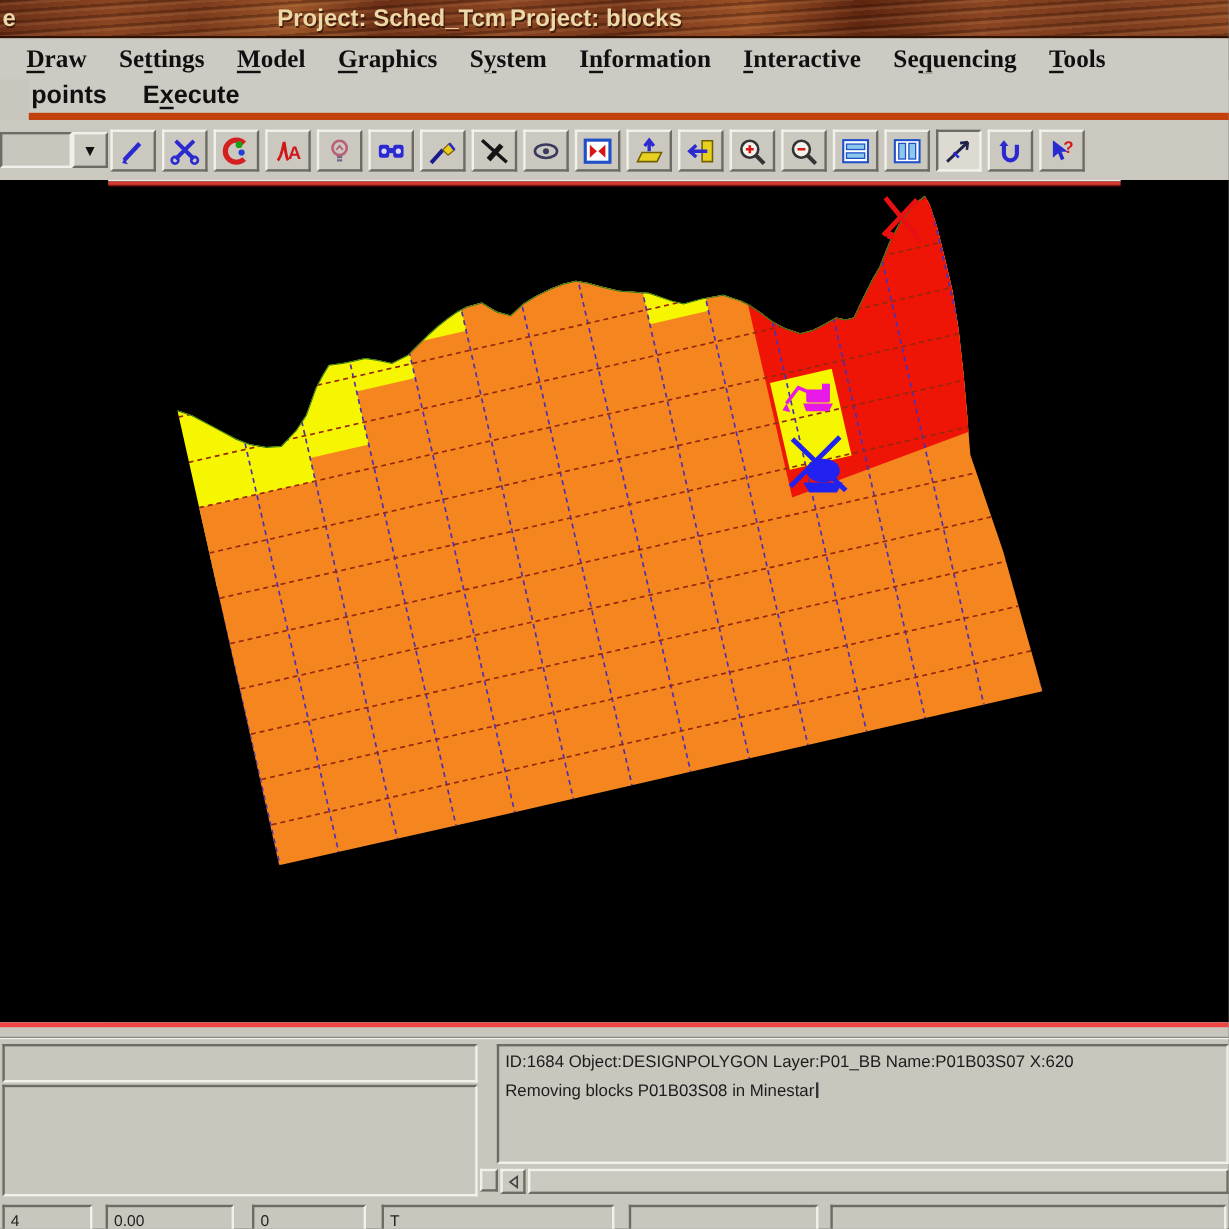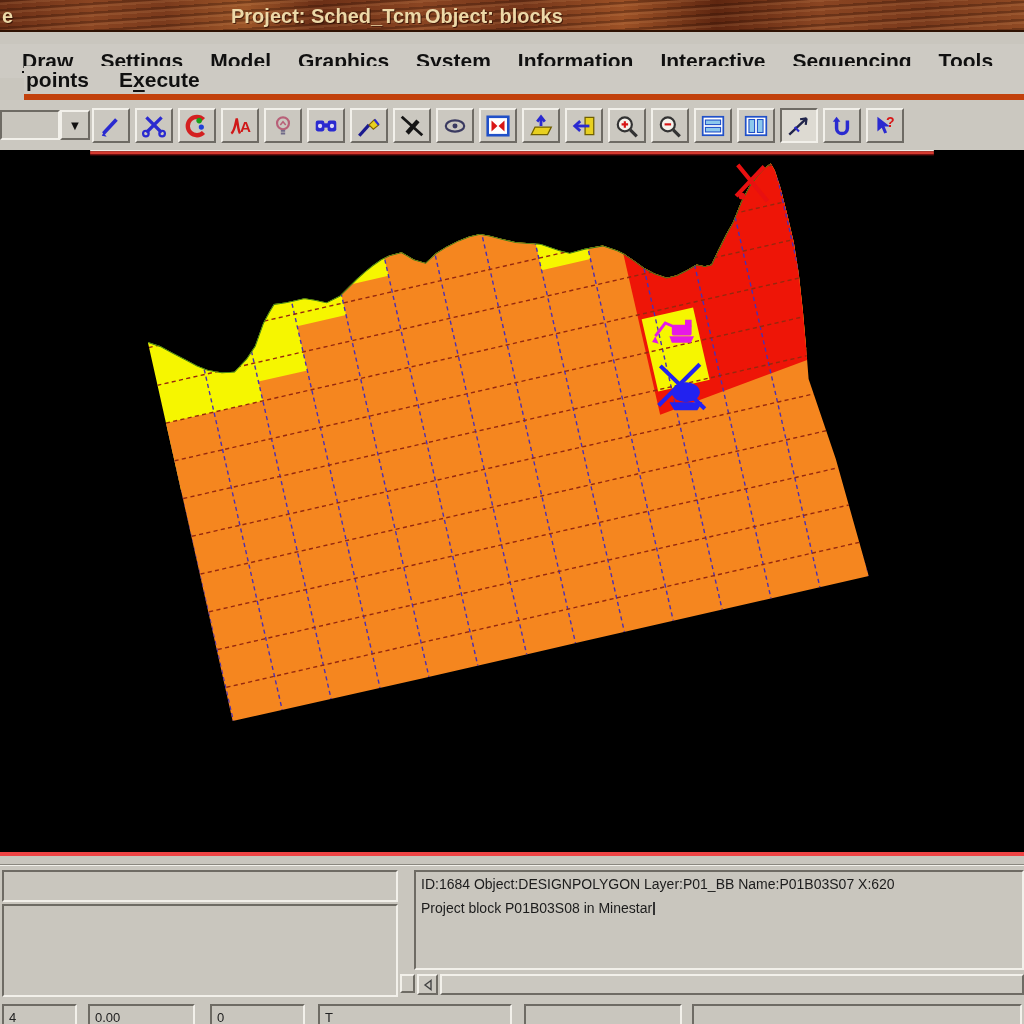--- a/index.html
+++ b/index.html
@@ -14,21 +14,21 @@
       linear-gradient(92deg,#6b2f16 0%,#8a4522 9%,#7a3a1c 16%,#9c5528 24%,#6b2f16 31%,#8a4522 41%,#75361a 51%,#9c5126 61%,#5e2610 70%,#8a4522 80%,#7a3a1c 90%,#8f4a24 100%);
     border-bottom:2px solid #2e1204; }
   #titlebar span { position:absolute; top:5px; font-size:20px; font-weight:700; color:#EDD9A8; text-shadow:1px 1px 0 rgba(40,10,0,.7); white-space:nowrap; }
   #win-frag { left:2px; color:#F5EFE2; }
   #proj-label { left:183px;margin-left:48px; }
   #design-label { left:425px; }
 
   
   .menurow { position:absolute; left:0; width:1024px; height:34px; background:#CDCAC3;
     display:flex; align-items:center; white-space:nowrap; overflow:hidden; }
-  #menurow1 { top:44px; padding-left:22px; gap:27px; }
+  #menurow1 { top:32px; padding-left:22px; gap:27px;font-family:Liberation Serif, serif; }
   #menurow2 { top:66px; padding-left:2px; gap:30px; border-bottom:6px solid #c2410c;margin-left:24px; }
   .menu-item { font-size:21px; font-weight:700; color:#101010; cursor:default; }
   .mn { text-decoration:underline; text-underline-offset:3px; }
 
   
   #toolbar { position:absolute; left:0; top:100px; width:1024px; height:50px; background:#CBC8C0; }
   .combo-field { position:absolute; left:0; top:10px; width:60px; height:30px; background:#C9C6BE;
     border-top:2px solid #6E6B64; border-left:2px solid #6E6B64; border-bottom:2px solid #F2F0EA; border-right:2px solid #F2F0EA; }
   .combo-btn { position:absolute; left:60px; top:10px; width:30px; height:30px; background:#CBC8C0;
     border-top:2px solid #F2F0EA; border-left:2px solid #F2F0EA; border-bottom:2px solid #6E6B64; border-right:2px solid #6E6B64;
@@ -68,21 +68,21 @@
   #f6 { left:692px; width:330px; }
 </style>
 </head>
 <body>
 
 <div id="app">
 
   <div id="titlebar">
     <span id="win-frag">e</span>
     <span id="proj-label">Project: Sched_Tcm</span>
-    <span id="design-label">Object: blocks</span>
+    <span id="design-label">Project: blocks</span>
   </div>
 
   <nav id="menurow1" class="menurow">
       <span class="menu-item"><span class="mn">D</span><span>r</span><span>a</span><span>w</span></span>
       <span class="menu-item"><span>S</span><span>e</span><span class="mn">t</span><span>t</span><span>i</span><span>n</span><span>g</span><span>s</span></span>
       <span class="menu-item"><span class="mn">M</span><span>o</span><span>d</span><span>e</span><span>l</span></span>
       <span class="menu-item"><span class="mn">G</span><span>r</span><span>a</span><span>p</span><span>h</span><span>i</span><span>c</span><span>s</span></span>
       <span class="menu-item"><span>S</span><span class="mn">y</span><span>s</span><span>t</span><span>e</span><span>m</span></span>
       <span class="menu-item"><span>I</span><span class="mn">n</span><span>f</span><span>o</span><span>r</span><span>m</span><span>a</span><span>t</span><span>i</span><span>o</span><span>n</span></span>
       <span class="menu-item"><span class="mn">I</span><span>n</span><span>t</span><span>e</span><span>r</span><span>a</span><span>c</span><span>t</span><span>i</span><span>v</span><span>e</span></span>
@@ -298,21 +298,21 @@
     </svg>
   </div>
 
   <div id="bottompanel">
     <div class="groove"></div>
     <div id="leftbox1" class="sunken"></div>
     <div id="leftbox2" class="sunken"></div>
 
     <div id="logbox" class="sunken">
       <div class="log-line">ID:1684 Object:DESIGNPOLYGON Layer:P01_BB Name:P01B03S07 X:620</div>
-      <div class="log-line"><span>Project block P01B03S08 in Minestar</span><span class="caret"></span></div>
+      <div class="log-line"><span>Removing blocks P01B03S08 in Minestar</span><span class="caret"></span></div>
     </div>
 
     <div id="grip"></div>
     <div id="scroll-left">
       <svg width="12" height="12" viewBox="0 0 12 12">
           <path d="M9 1.5 L3 6 L9 10.5 Z" fill="#C9C6BE" stroke="#444" stroke-width="1.4"></path>
         </svg>
     </div>
     <div id="scroll-thumb"></div>
 

